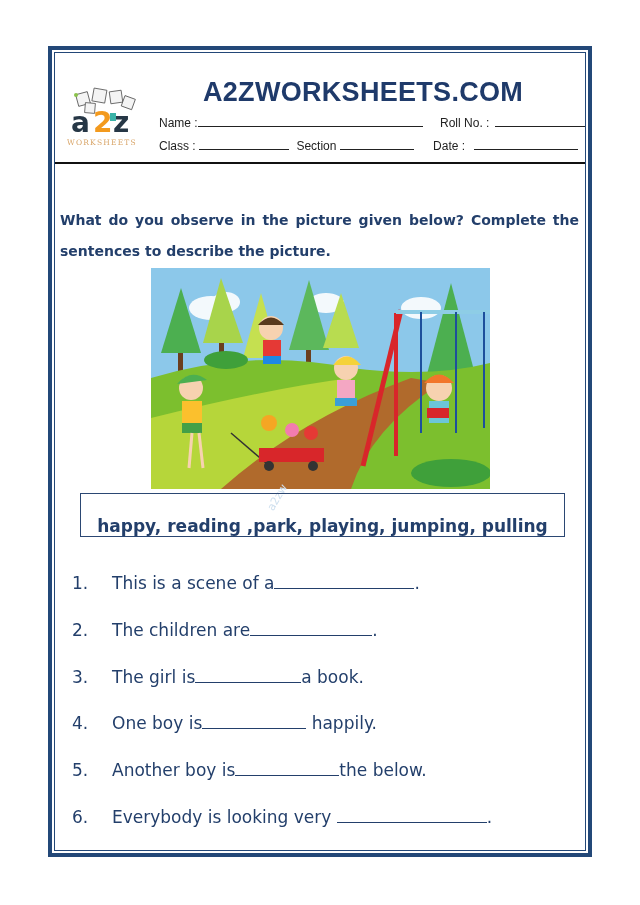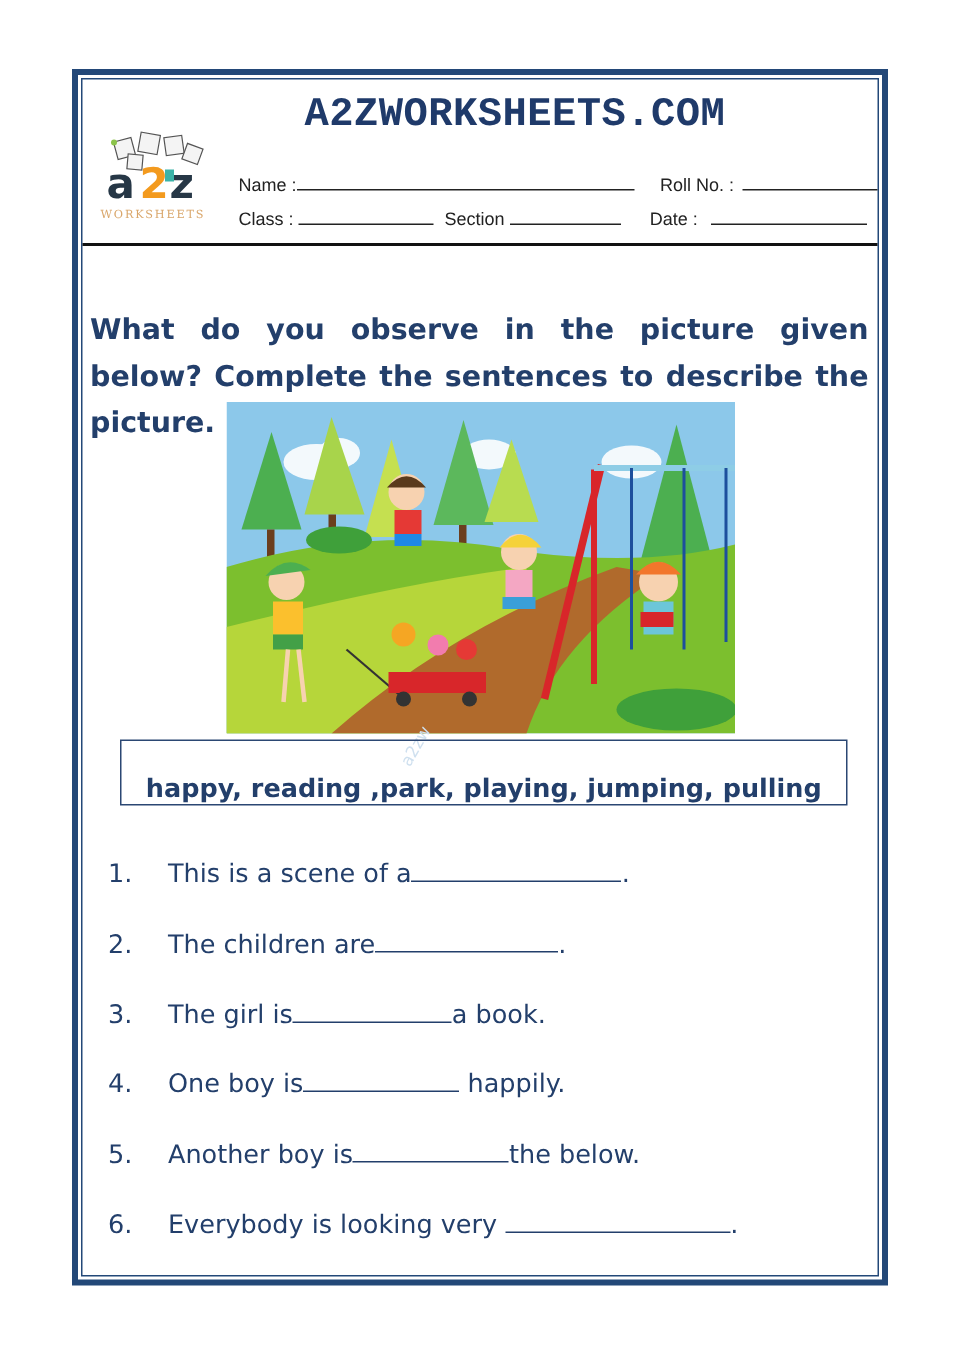--- a/index.html
+++ b/index.html
@@ -14,37 +14,37 @@
   .page-inner {
     position: absolute; left: 2px; top: 2px; right: 2px; bottom: 2px;
     border: 1px solid #234878;
   }
   .header { position: absolute; left: 0; top: 0; right: 0; height: 110px; }
   .header-divider {
     position: absolute; left: 0; right: 0; top: 109px; height: 2px; background: #111;
   }
   .logo { position: absolute; left: 8px; top: 34px; width: 88px; height: 62px; }
   .site-title {
-    position: absolute; left: 148px; top: 9px; font-family: Liberation Mono, monospace;
+    position: absolute; left: 148px; top: 24px; font-family: Liberation Sans, sans-serif;
     font-weight: bold; font-size: 27px; color: #1f3a6a; letter-spacing: 0.3px;
   }
   .info-row {
     position: absolute; left: 104px; font-family: "Liberation Sans", sans-serif;
     font-size: 12px; color: #222; white-space: nowrap;
   }
   .info-row .blank { display: inline-block; border-bottom: 1px solid #222; height: 11px; vertical-align: baseline; }
   .row1 { top: 62px; }
   .row2 { top: 85px; }
 
   .section-title {
     position: absolute; left: 0; right: 0; top: 119px; text-align: center;
     font-size: 17px; color: #233f6b; letter-spacing: 0.3px;
   }
   .instruction {
-    position: absolute; left: 5px; right: 6px; top: 152px; font-size: 19px; font-weight: bold;
+    position: absolute; left: 5px; right: 6px; top: 152px; font-size: 14px; font-weight: bold;
     color: #233f6b; line-height: 31px; text-align: justify; text-align-last: left;
   }
   .picture {
     position: absolute; left: 96px; top: 215px; width: 339px; height: 221px; overflow: hidden;
   }
   .wordbox {
     position: absolute; left: 25px; top: 440px; width: 485px; height: 44px; box-sizing: border-box;
     border: 1.5px solid #2b4773; display: flex; align-items: flex-end; justify-content: center;
     font-weight: bold; font-size: 17px; color: #233f6b;
   }

